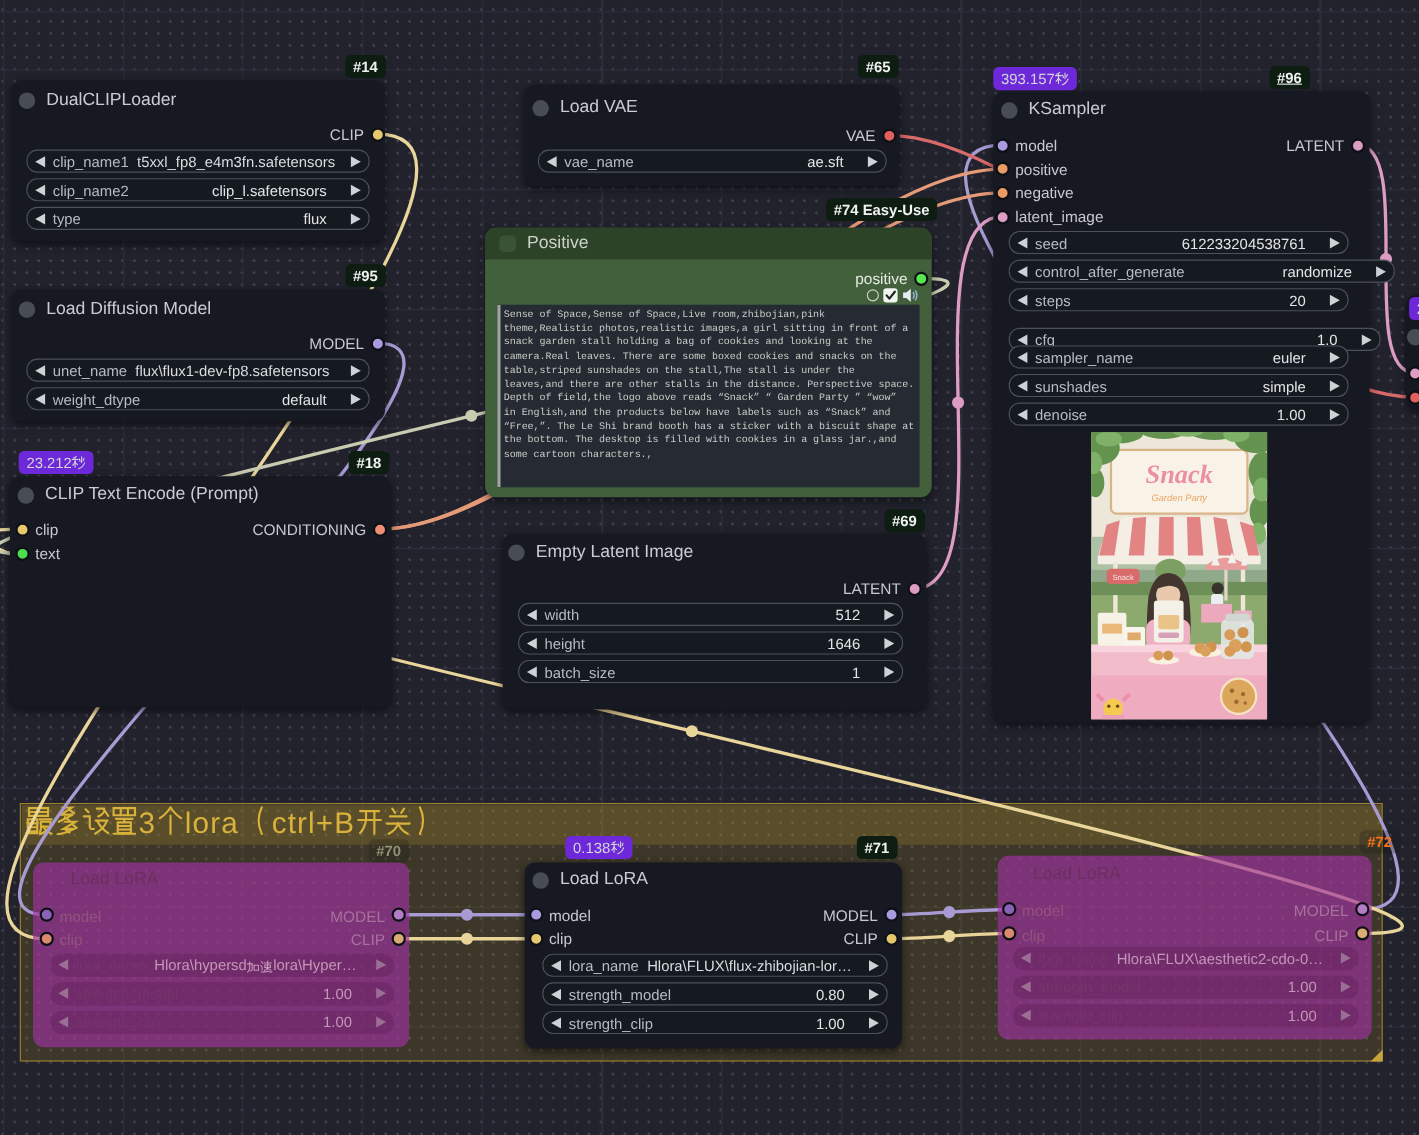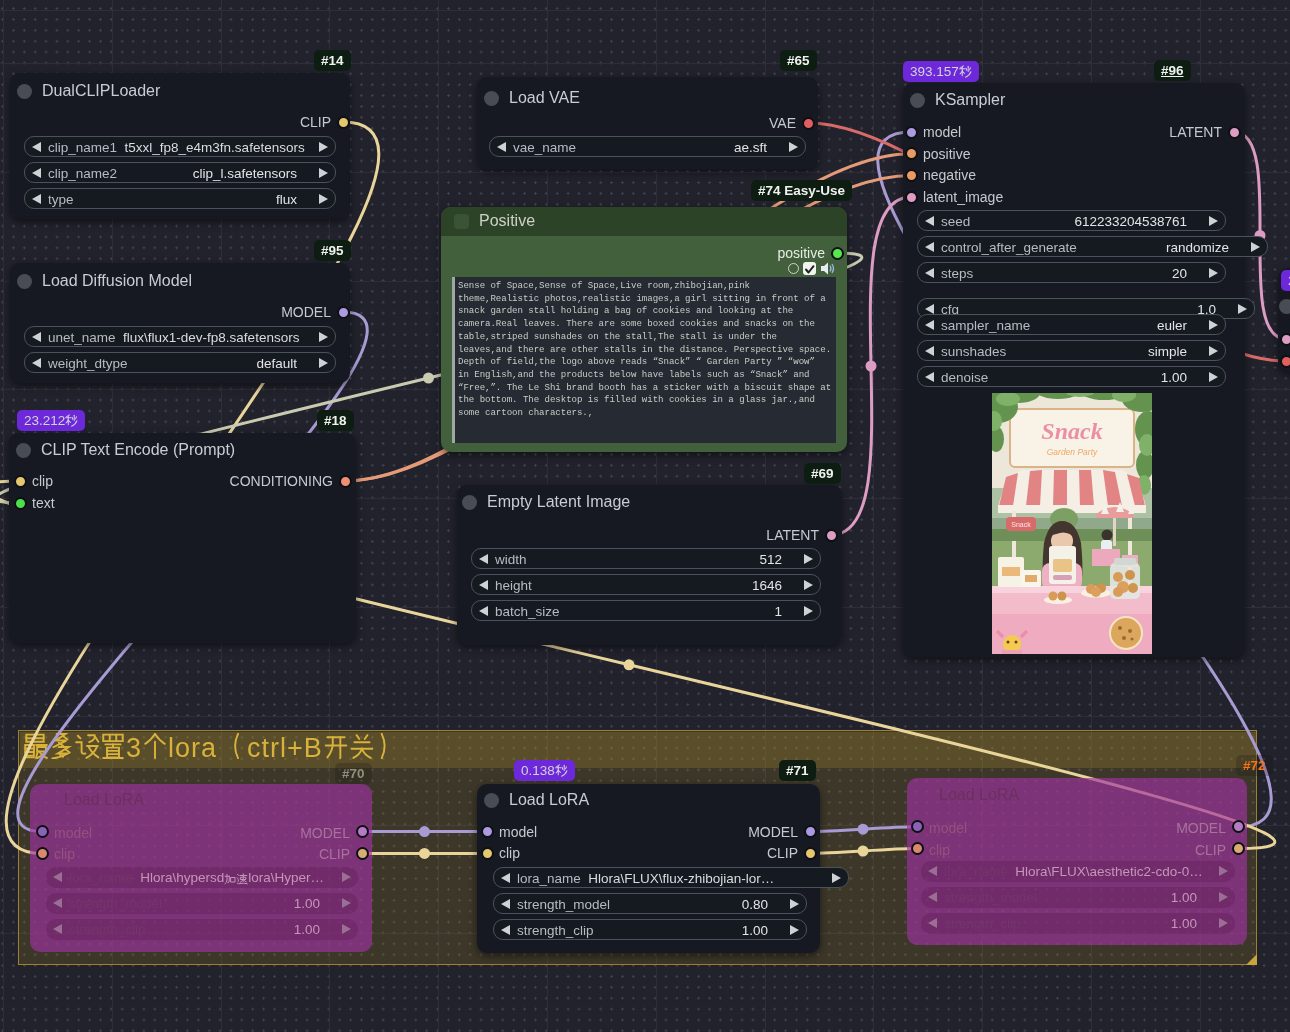--- a/index.html
+++ b/index.html
@@ -495,21 +495,21 @@
 <div class="tdot" style="left:484px;top:792.5px;"></div>
 <div class="ntitle" style="left:509px;top:791px;">Load LoRA</div>
 <div class="pdot" style="left:480.5px;top:825.1px;background:#ab9ae0;"></div>
 <div class="port" style="left:499px;top:824.6px;">model</div>
 <div class="pdot" style="left:480.5px;top:846.9px;background:#e5c86e;"></div>
 <div class="port" style="left:499px;top:846.4px;">clip</div>
 <div class="pdot" style="left:803.5px;top:825.1px;background:#ab9ae0;"></div>
 <div class="port" style="right:492px;top:824.6px;">MODEL</div>
 <div class="pdot" style="left:803.5px;top:846.9px;background:#e5c86e;"></div>
 <div class="port" style="right:492px;top:846.4px;">CLIP</div>
-<div class="widget" style="left:493px;top:867px;width:356px;">
+<div class="widget" style="left:493px;top:867px;width:314px;">
     <div class="arrl"></div>
     <div class="wlab">lora_name&nbsp;&nbsp;<span style="color:#d9dce0">Hlora\FLUX\flux-zhibojian-lor…</span></div>
     <div class="arrr"></div>
   </div>
 <div class="widget" style="left:493px;top:893px;width:314px;">
     <div class="arrl"></div>
     <div class="wlab">strength_model</div>
     <div class="wval">0.80</div>
     <div class="arrr"></div>
   </div>

